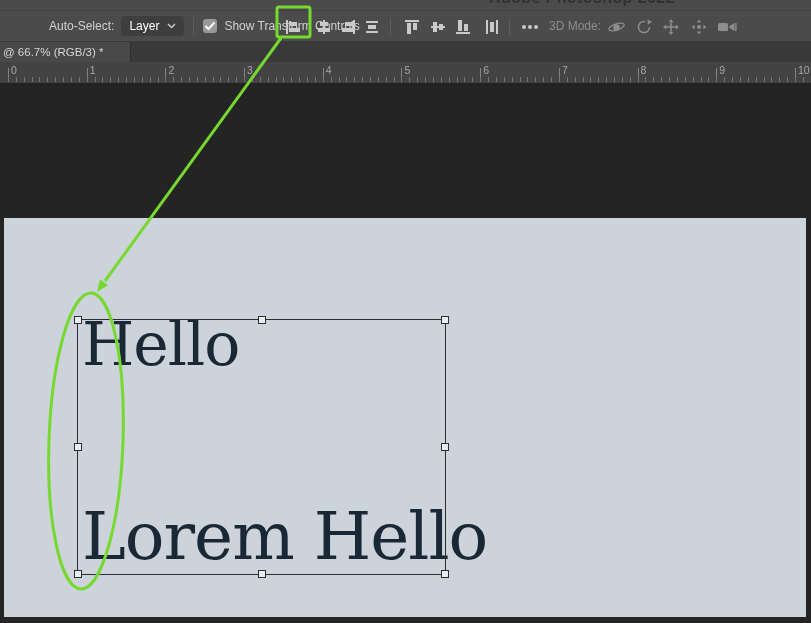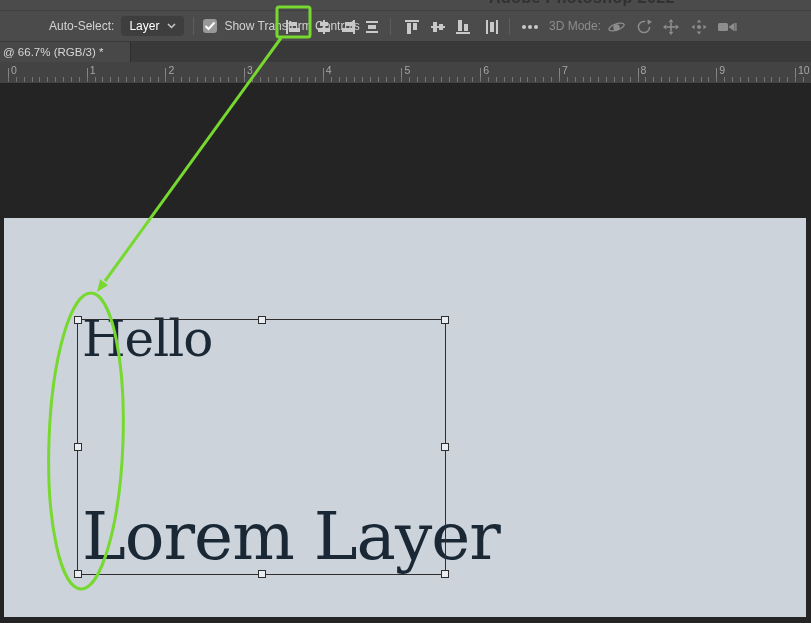--- a/index.html
+++ b/index.html
@@ -35,21 +35,21 @@
   
   .ruler{position:absolute;top:62px;left:0;width:100%;height:22px;background:#434343;border-bottom:1px solid #222;box-sizing:border-box;}
   .minor-ticks{position:absolute;left:8px;right:0;bottom:1px;height:5px;background:repeating-linear-gradient(to right,#757575 0 1px,transparent 1px 7.87px);}
   .major-ticks{position:absolute;left:8px;right:0;bottom:1px;height:14px;background:repeating-linear-gradient(to right,#858585 0 1px,transparent 1px 78.7px);}
   .ruler-num{position:absolute;top:2px;font-size:10.5px;color:#a6a6a6;}
 
   
   .canvas{position:absolute;top:84px;left:0;width:100%;height:539px;background:#242424;}
   .document{position:absolute;left:4px;top:134px;width:802px;height:399px;background:#ccd3db;}
   .ps-text{position:absolute;font-family:"DejaVu Serif","Liberation Serif",serif;color:#1a2836;letter-spacing:-1px;line-height:1;white-space:nowrap;}
-  .hello{left:78px;top:96px;font-size:50px;}
+  .hello{left:78px;top:96px;font-size:60px;}
   .lorem{left:78px;top:286px;font-size:66px;}
   .textbox{left:490px;top:237px;font-size:62px;}
 
   .bbox{position:absolute;left:73px;top:101px;width:367px;height:254px;border:1px solid #2e2e2e;box-sizing:content-box;}
   .handle{position:absolute;width:8px;height:8px;background:#e9edf1;border:1px solid #2e2e2e;box-sizing:border-box;}
   .h-tl{left:-4px;top:-4px}.h-tm{left:calc(50% - 4px);top:-4px}.h-tr{right:-4px;top:-4px}
   .h-ml{left:-4px;top:calc(50% - 4px)}.h-mr{right:-4px;top:calc(50% - 4px)}
   .h-bl{left:-4px;bottom:-4px}.h-bm{left:calc(50% - 4px);bottom:-4px}.h-br{right:-4px;bottom:-4px}
 
   
@@ -212,21 +212,21 @@
       <span class="ruler-num" style="left: 483.2px;">6</span>
       <span class="ruler-num" style="left: 561.9px;">7</span>
       <span class="ruler-num" style="left: 640.6px;">8</span>
       <span class="ruler-num" style="left: 719.3px;">9</span>
       <span class="ruler-num" style="left: 798px;">10</span>
     </div>
 
   <div class="canvas">
     <div class="document">
       <div class="ps-text hello">Hello</div>
-      <div class="ps-text lorem">Lorem Layer</div>
+      <div class="ps-text lorem">Lorem Hello</div>
 
       <div class="bbox">
         <div class="handle h-tl"></div>
         <div class="handle h-tm"></div>
         <div class="handle h-tr"></div>
         <div class="handle h-ml"></div>
         <div class="handle h-mr"></div>
         <div class="handle h-bl"></div>
         <div class="handle h-bm"></div>
         <div class="handle h-br"></div>

